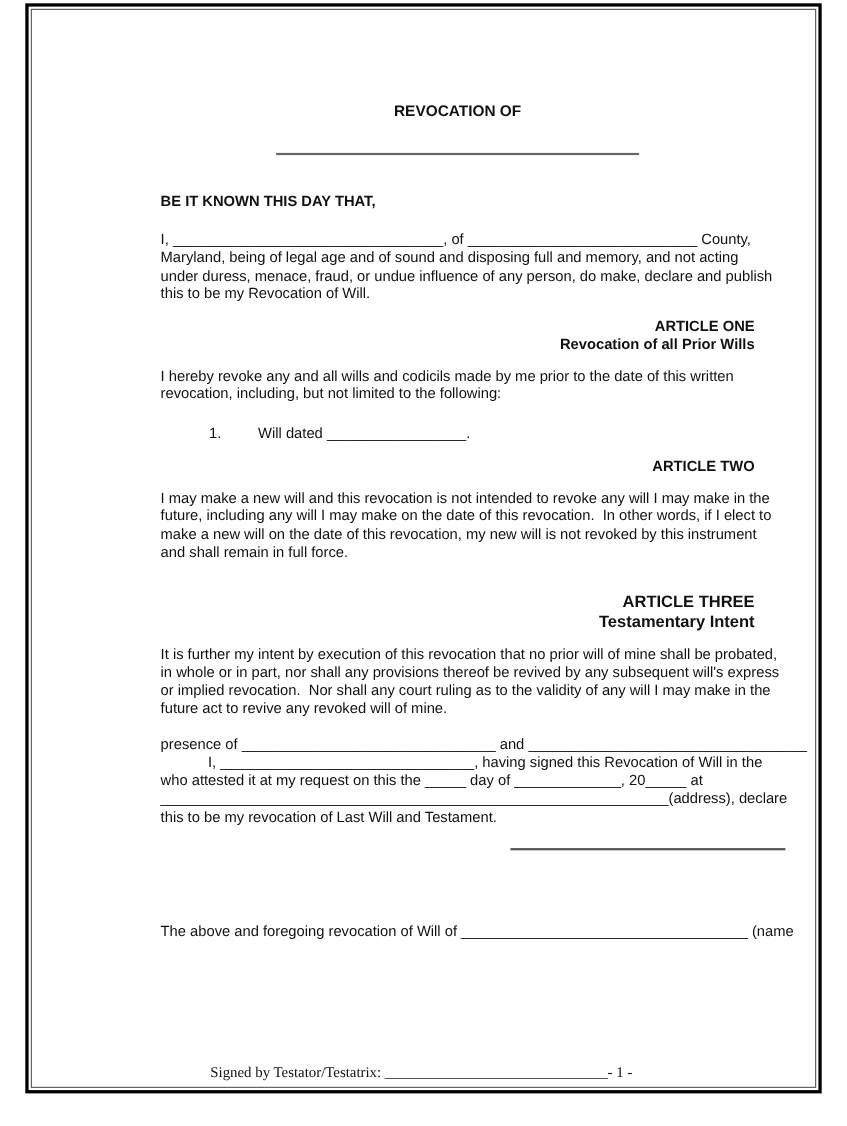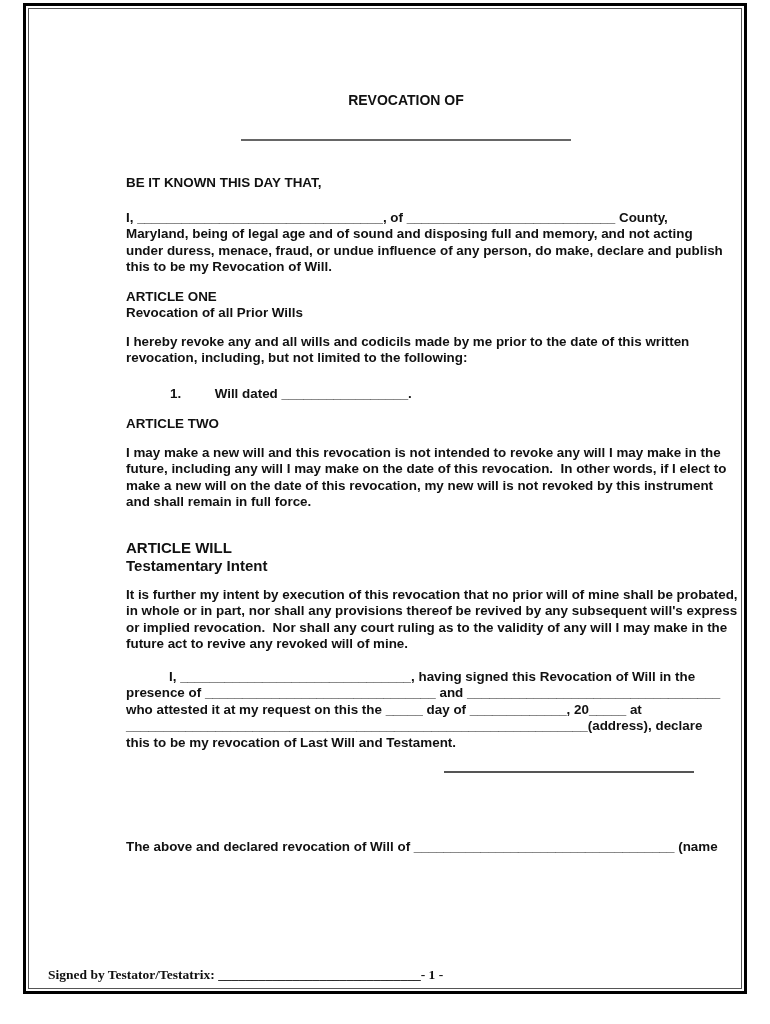--- a/index.html
+++ b/index.html
@@ -18,42 +18,43 @@
   }
   .frame-inner {
     position: absolute; inset: 2px;
     border: 1px solid #555;
   }
   .content {
     position: absolute; inset: 0;
     padding: 86px 58px 0 100px;
     font-size: 13.4px;
     line-height: 16.5px;
+    margin-left: 20px;
   }
-  .line { white-space: pre; font-weight: bold; }
+  .line { white-space: pre; }
   .doc-title { text-align: center; font-weight: 700; font-size: 14px; line-height: 17px; }
   .subject-line { height: 0; border-bottom: 2px solid #666; width: 330px; margin: 30px auto 0; }
   .intro-heading { font-weight: 700; margin-top: 34px; white-space: pre; }
-  .h-art { text-align: left; font-weight: 700; }
+  .h-art { text-align: right; font-weight: 700; }
   .h-one { margin-top: 13px; }
   .p-open { margin-top: 18px; }
   .p-one { margin-top: 12px; }
   .item { margin-top: 19px; margin-left: 44px; }
   .h-two { margin-top: 14px; }
   .p-two { margin-top: 12px; }
   .h-three { margin-top: 28px; font-size: 15px; line-height: 18px; }
   .p-three { margin-top: 12px; }
   .p-exec { margin-top: 16px; }
   .exec-indent { padding-left: 43px; }
   .sig-line { height: 0; border-bottom: 2px solid #555; width: 250px; margin: 20px 0 0 318px; }
   .sig-label { margin-left: 318px; margin-top: 1px; }
   .p-attest { margin-top: 66px; }
   .footer {
     position: absolute; left: 22px; right: 26px; bottom: 8px;
-    display: flex; justify-content: flex-start;
+    display: flex; justify-content: center;
     font-family: "Liberation Serif", serif;
     font-size: 13.5px; line-height: 17px;
   }
   .footer .line { white-space: pre; }
 </style>
 </head>
 <body>
 
 <div class="frame">
   <div class="frame-inner"></div>
@@ -92,43 +93,43 @@
     </div>
 
     <div class="p-two">
       <div class="line">I may make a new will and this revocation is not intended to revoke any will I may make in the</div>
       <div class="line">future, including any will I may make on the date of this revocation.  In other words, if I elect to</div>
       <div class="line">make a new will on the date of this revocation, my new will is not revoked by this instrument</div>
       <div class="line">and shall remain in full force.</div>
     </div>
 
     <div class="h-art h-three">
-      <div class="line">ARTICLE WILL</div>
+      <div class="line">ARTICLE THREE</div>
       <div class="line">Testamentary Intent</div>
     </div>
 
     <div class="p-three">
       <div class="line">It is further my intent by execution of this revocation that no prior will of mine shall be probated,</div>
       <div class="line">in whole or in part, nor shall any provisions thereof be revived by any subsequent will's express</div>
       <div class="line">or implied revocation.  Nor shall any court ruling as to the validity of any will I may make in the</div>
       <div class="line">future act to revive any revoked will of mine.</div>
     </div>
 
     <div class="p-exec">
+      <div class="line">presence of _______________________________ and __________________________________</div>
       <div class="line exec-indent">I, _______________________________, having signed this Revocation of Will in the</div>
-      <div class="line">presence of _______________________________ and __________________________________</div>
       <div class="line">who attested it at my request on this the _____ day of _____________, 20_____ at</div>
       <div class="line">______________________________________________________________(address), declare</div>
       <div class="line">this to be my revocation of Last Will and Testament.</div>
     </div>
 
     <div class="sig-line"></div>
 
     <div class="p-attest">
-      <div class="line">The above and declared revocation of Will of ___________________________________ (name</div>
+      <div class="line">The above and foregoing revocation of Will of ___________________________________ (name</div>
     </div>
 
   </div>
 
   <div class="footer">
     <div class="line">Signed by Testator/Testatrix: ______________________________</div>
     <div class="line">- 1 -</div>
   </div>
 </div>
 

